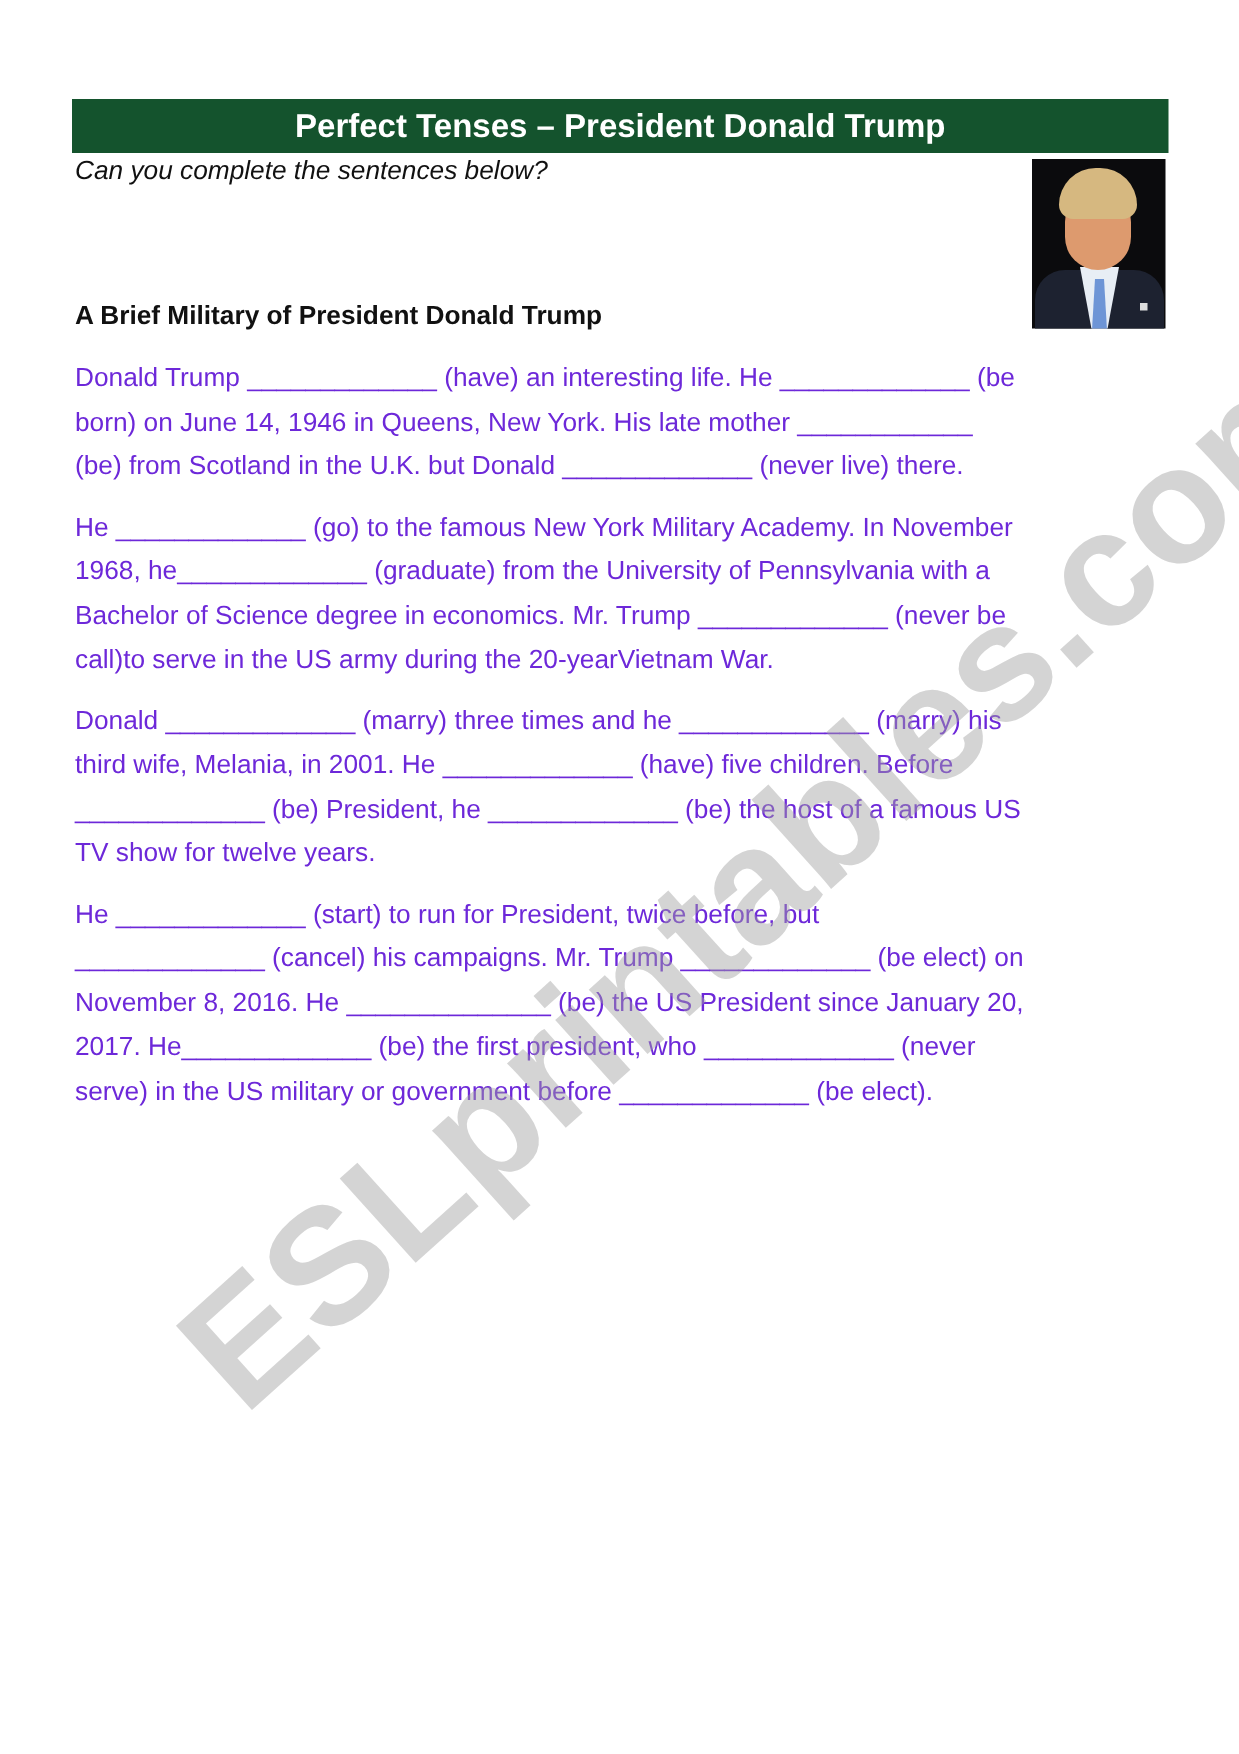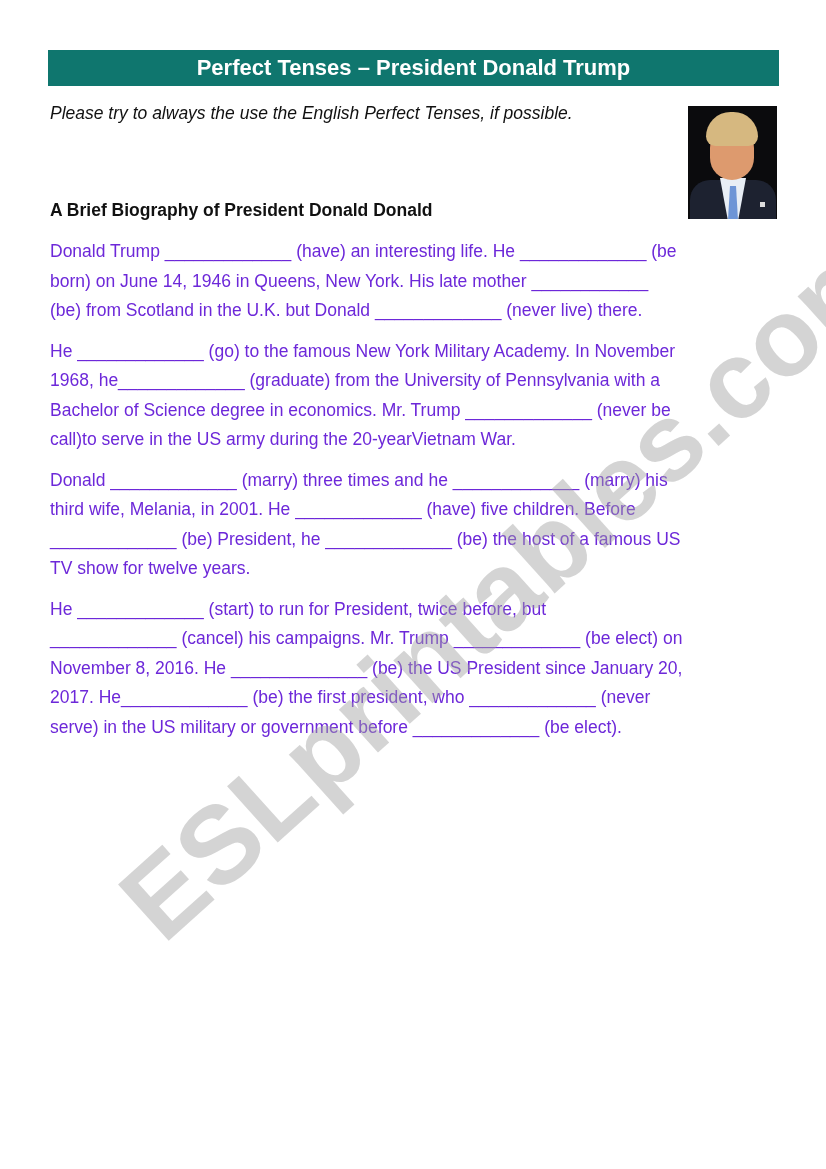--- a/index.html
+++ b/index.html
@@ -1,22 +1,22 @@
 <!DOCTYPE html>
 <html><head>
   <meta charset="utf-8">
   <style>
     html, body { margin: 0; padding: 0; }
     body {
       width: 826px; height: 1169px; background: #ffffff; position: relative; overflow: hidden;
       font-family: "Liberation Sans", sans-serif; color: #111;
     }
     .title-bar {
-      position: absolute; left: 48px; top: 50px; width: 731px; height: 36px;
-      background: #0f766e; color: #fff; text-align: center;
+      position: absolute; left: 48px; top: 66px; width: 731px; height: 36px;
+      background: #14532d; color: #fff; text-align: center;
       font-weight: bold; font-size: 22px; line-height: 36px;
     }
     .instructions {
       position: absolute; left: 50px; top: 99px; width: 620px;
       font-style: italic; font-size: 17.5px; line-height: 29.5px; color: #111;
     }
     .instructions div { white-space: nowrap; }
     .photo {
       position: absolute; left: 688px; top: 106px; width: 89px; height: 113px;
       background: #0b0b0d; overflow: hidden;
@@ -42,33 +42,33 @@
       pointer-events: none;
       left: 95px; top: 870px;
     }
   </style>
 </head>
 <body>
 
 <div class="title-bar">Perfect Tenses – President Donald Trump</div>
 
 <div class="instructions">
-  <div>Please try to always the use the English Perfect Tenses, if possible.</div>
+  <div>Can you complete the sentences below?</div>
 </div>
 
 <div class="photo" title="Portrait of Donald Trump">
   <div class="suit"></div>
   <div class="shirt"></div>
   <div class="tie"></div>
   <div class="face"></div>
   <div class="hair"></div>
   <div class="pin"></div>
 </div>
 
-<div class="subheading">A Brief Biography of President Donald Donald</div>
+<div class="subheading">A Brief Military of President Donald Trump</div>
 
 <div class="body-text">
   <p class="para">Donald Trump _____________ (have) an interesting life. He _____________ (be
 born) on June 14, 1946 in Queens, New York. His late mother ____________
 (be) from Scotland in the U.K. but Donald _____________ (never live) there.</p>
   <p class="para">He _____________ (go) to the famous New York Military Academy. In November
 1968, he_____________ (graduate) from the University of Pennsylvania with a
 Bachelor of Science degree in economics. Mr. Trump _____________ (never be
 call)to serve in the US army during the 20-yearVietnam War.</p>
   <p class="para">Donald _____________ (marry) three times and he _____________ (marry) his

